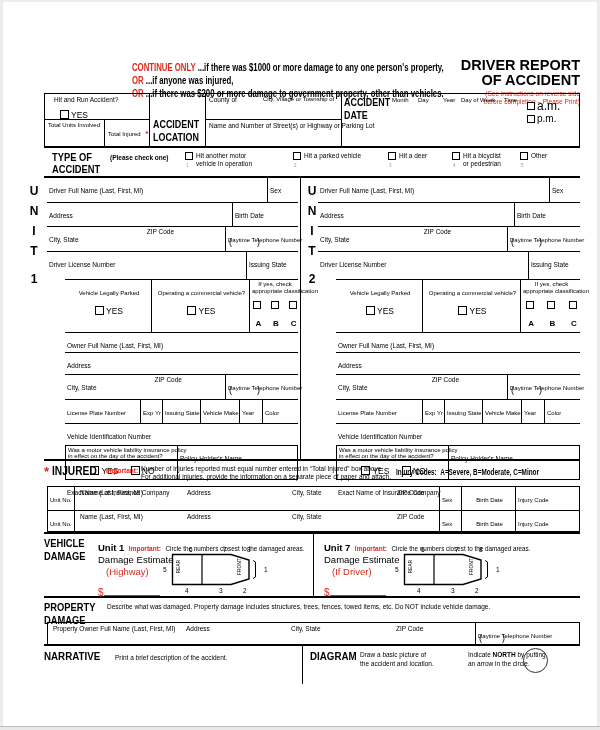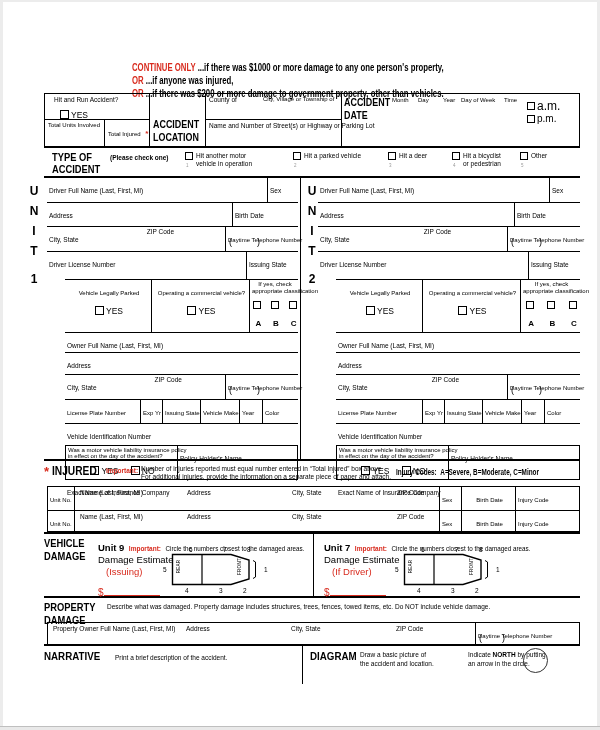--- a/index.html
+++ b/index.html
@@ -70,20 +70,26 @@
   <div class="edge" style="left:0;top:0;width:3px;height:730px"></div>
   <div class="edge" style="left:0;top:0;width:600px;height:2px"></div>
   <div class="edge" style="left:597px;top:0;width:3px;height:730px"></div>
   <div class="edge" style="left:0;top:726px;width:600px;height:4px;background:#e9e9e9;border-top:1px solid #bfbfbf;box-sizing:border-box"></div>
 
   <div class="abs" style="left:132px;top:61px">
     <div class="cond"><span class="red">CONTINUE ONLY</span> <span>...if there was $1000 or more damage to any one person's property,</span></div>
     <div class="cond"><span class="red">OR</span> <span>...if anyone was injured,</span></div>
     <div class="cond"><span class="red">OR</span> <span>...if there was $200 or more damage to government property, other than vehicles.</span></div>
   </div>
+  <div class="abs" style="left:380px;top:58px;width:200px;text-align:right">
+    <div class="b nw" style="font-size:14.5px;line-height:15px">DRIVER REPORT</div>
+    <div class="b nw" style="font-size:14.5px;line-height:15px">OF ACCIDENT</div>
+    <div class="red nw" style="font-size:6.5px;line-height:7.5px;margin-top:2px">(See instructions on reverse side</div>
+    <div class="red nw" style="font-size:6.5px;line-height:7.5px">before completing – Please Print)</div>
+  </div>
 
   <div class="topbox">
     <div class="vl" style="left:104px;top:0;bottom:0"></div>
     <div class="hl" style="left:0;top:25px;width:104px"></div>
     <div class="vl" style="left:59px;top:25px;bottom:0"></div>
     <span class="abs lbl" style="left:9px;top:2px">Hit and Run Accident?</span>
     <span class="abs" style="left:15px;top:11px"><span class="cb cb9"></span><span class="yes">YES</span></span>
     <span class="abs lbl6" style="left:3px;top:28px">Total Units Involved</span>
     <span class="abs" style="left:63px;top:28px"><span class="lbl6">Total Injured</span> <span class="red b" style="font-size:8px">*</span></span>
     <div class="abs" style="left:104px;top:0;bottom:0;width:56px">
@@ -330,26 +336,26 @@
       <div class="cell bl w54 center"><span class="lbl6">Birth Date</span></div>
       <div class="cell bl w64"><span class="lbl6">Injury Code</span></div>
     </div>
   </div>
 
   <div class="abs" style="left:44px;top:535px;width:536px;height:63px;border-bottom:2px solid #000;box-sizing:border-box">
     <span class="abs sec" style="left:0;top:2px">VEHICLE</span>
     <span class="abs sec" style="left:0;top:15px">DAMAGE</span>
     <div class="vl" style="left:269px;top:-2px;bottom:0;width:1.4px"></div>
     <div class="abs nw" style="left:54px;top:2px">
-      <span class="b" style="font-size:9.5px">Unit 9</span>
+      <span class="b" style="font-size:9.5px">Unit 1</span>
       <span class="red b" style="font-size:6.5px">Important:</span>
       <span style="font-size:6.3px">Circle the numbers closest to the damaged areas.</span>
     </div>
     <span class="abs nw" style="left:54px;top:19px;font-size:9.5px">Damage Estimate</span>
-    <span class="abs red nw" style="left:62px;top:31px;font-size:9.5px">(Issuing)</span>
+    <span class="abs red nw" style="left:62px;top:31px;font-size:9.5px">(Highway)</span>
     <span class="abs" style="left:54px;top:47px"><span class="red" style="font-size:10px">$</span><span class="redline"></span></span>
     <div class="abs nw" style="left:280px;top:2px">
       <span class="b" style="font-size:9.5px">Unit 7</span>
       <span class="red b" style="font-size:6.5px">Important:</span>
       <span style="font-size:6.3px">Circle the numbers closest to the damaged areas.</span>
     </div>
     <span class="abs nw" style="left:280px;top:19px;font-size:9.5px">Damage Estimate</span>
     <span class="abs red nw" style="left:288px;top:31px;font-size:9.5px">(If Driver)</span>
     <span class="abs" style="left:280px;top:47px"><span class="red" style="font-size:10px">$</span><span class="redline"></span></span>
   </div>

